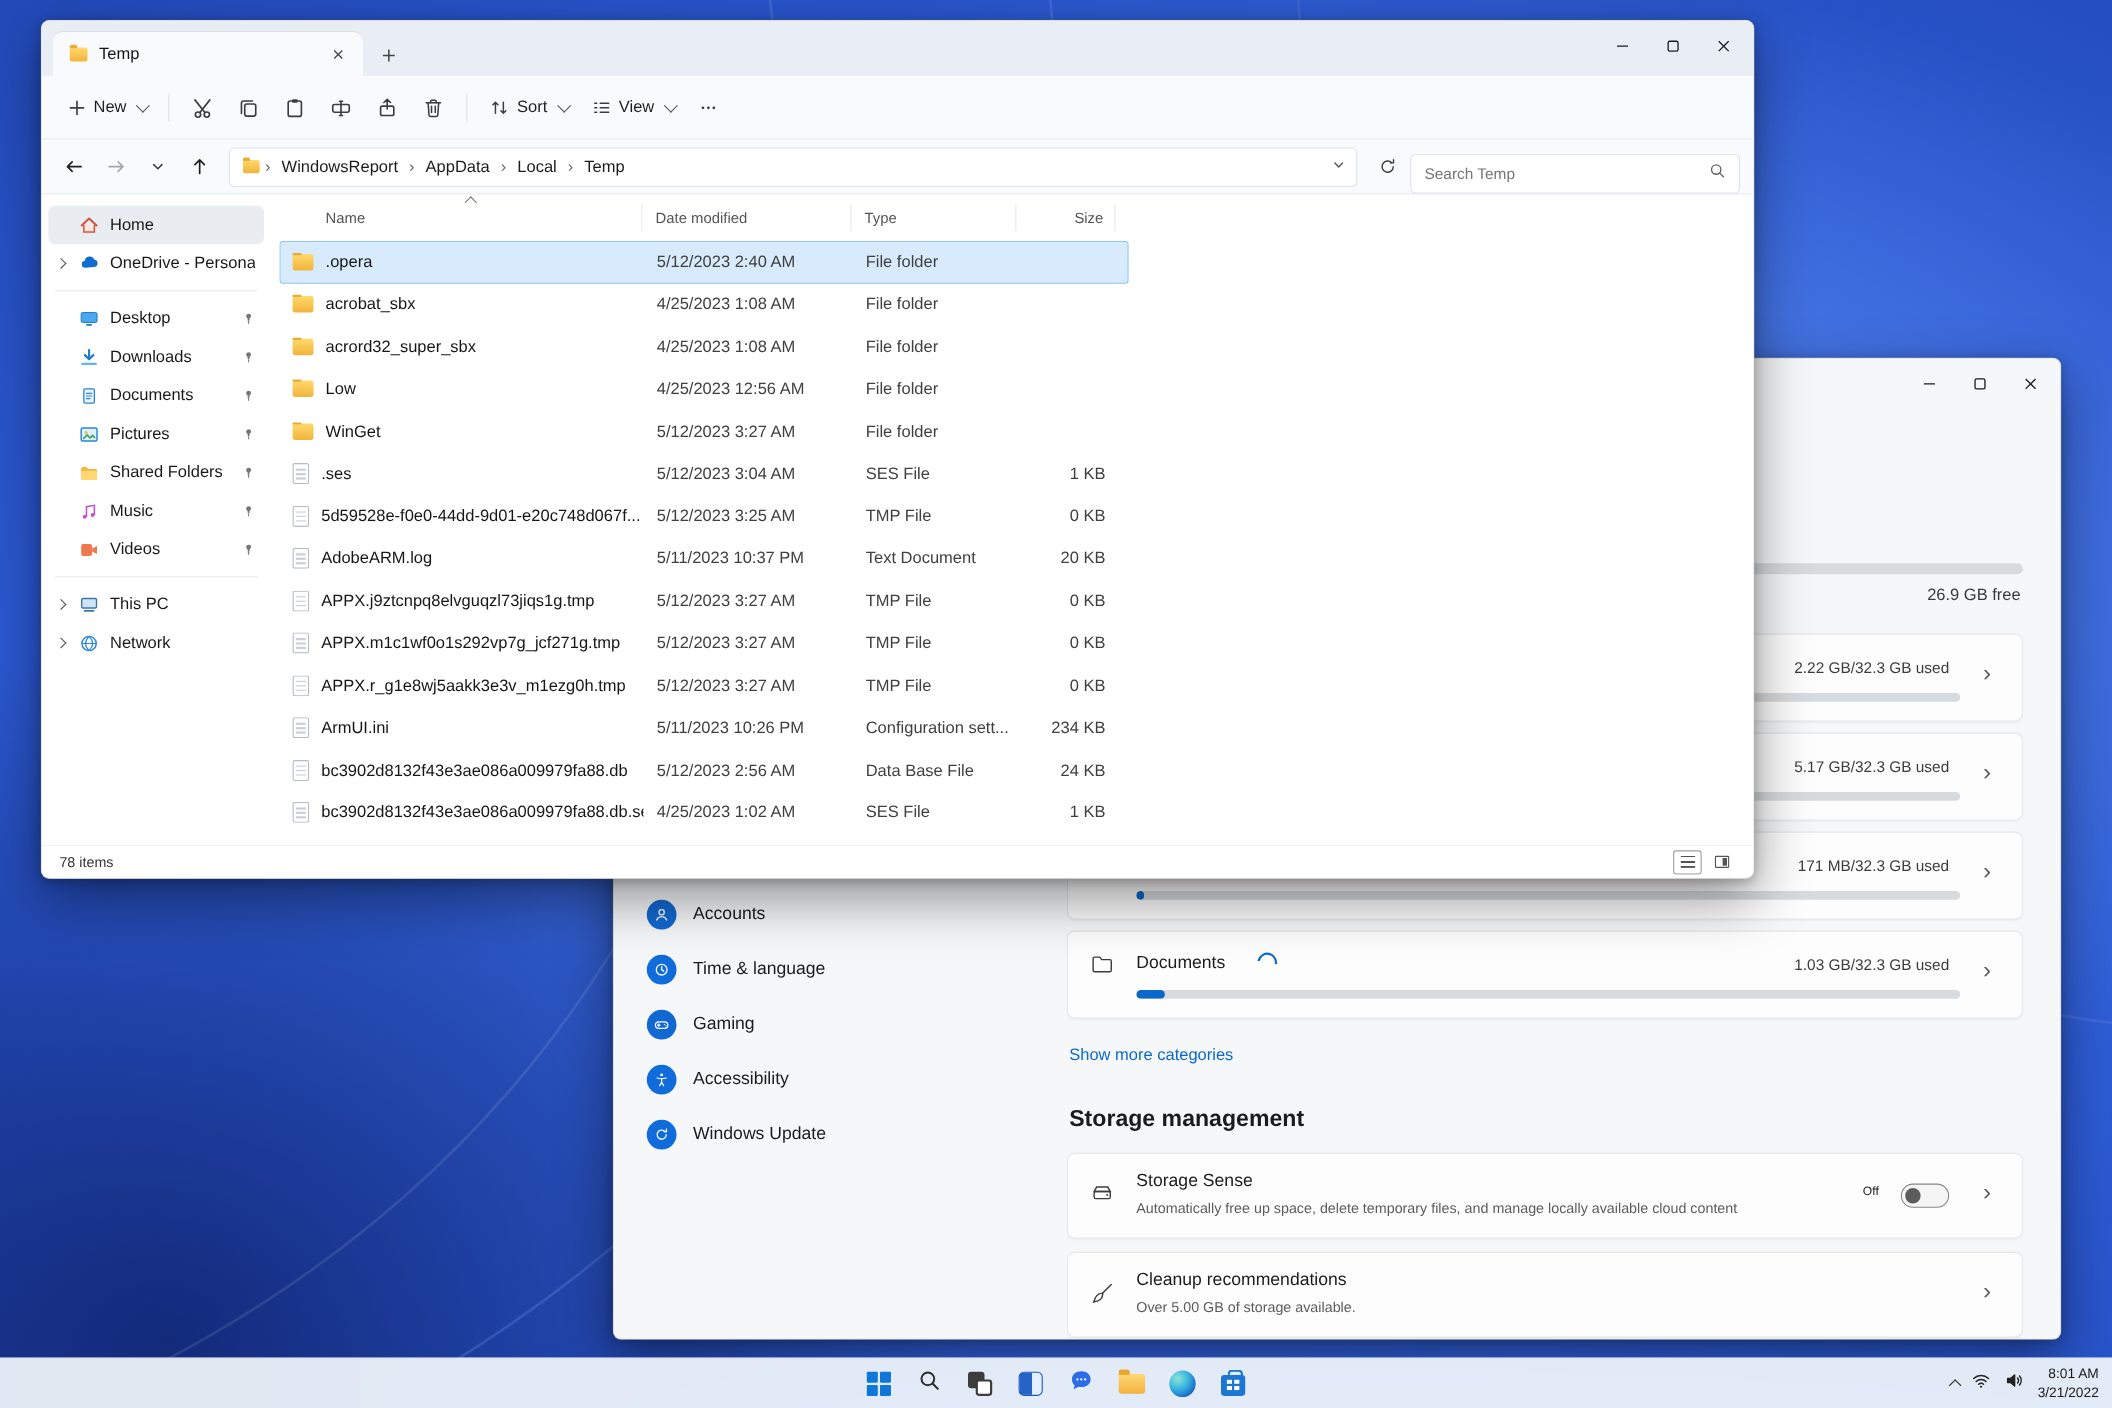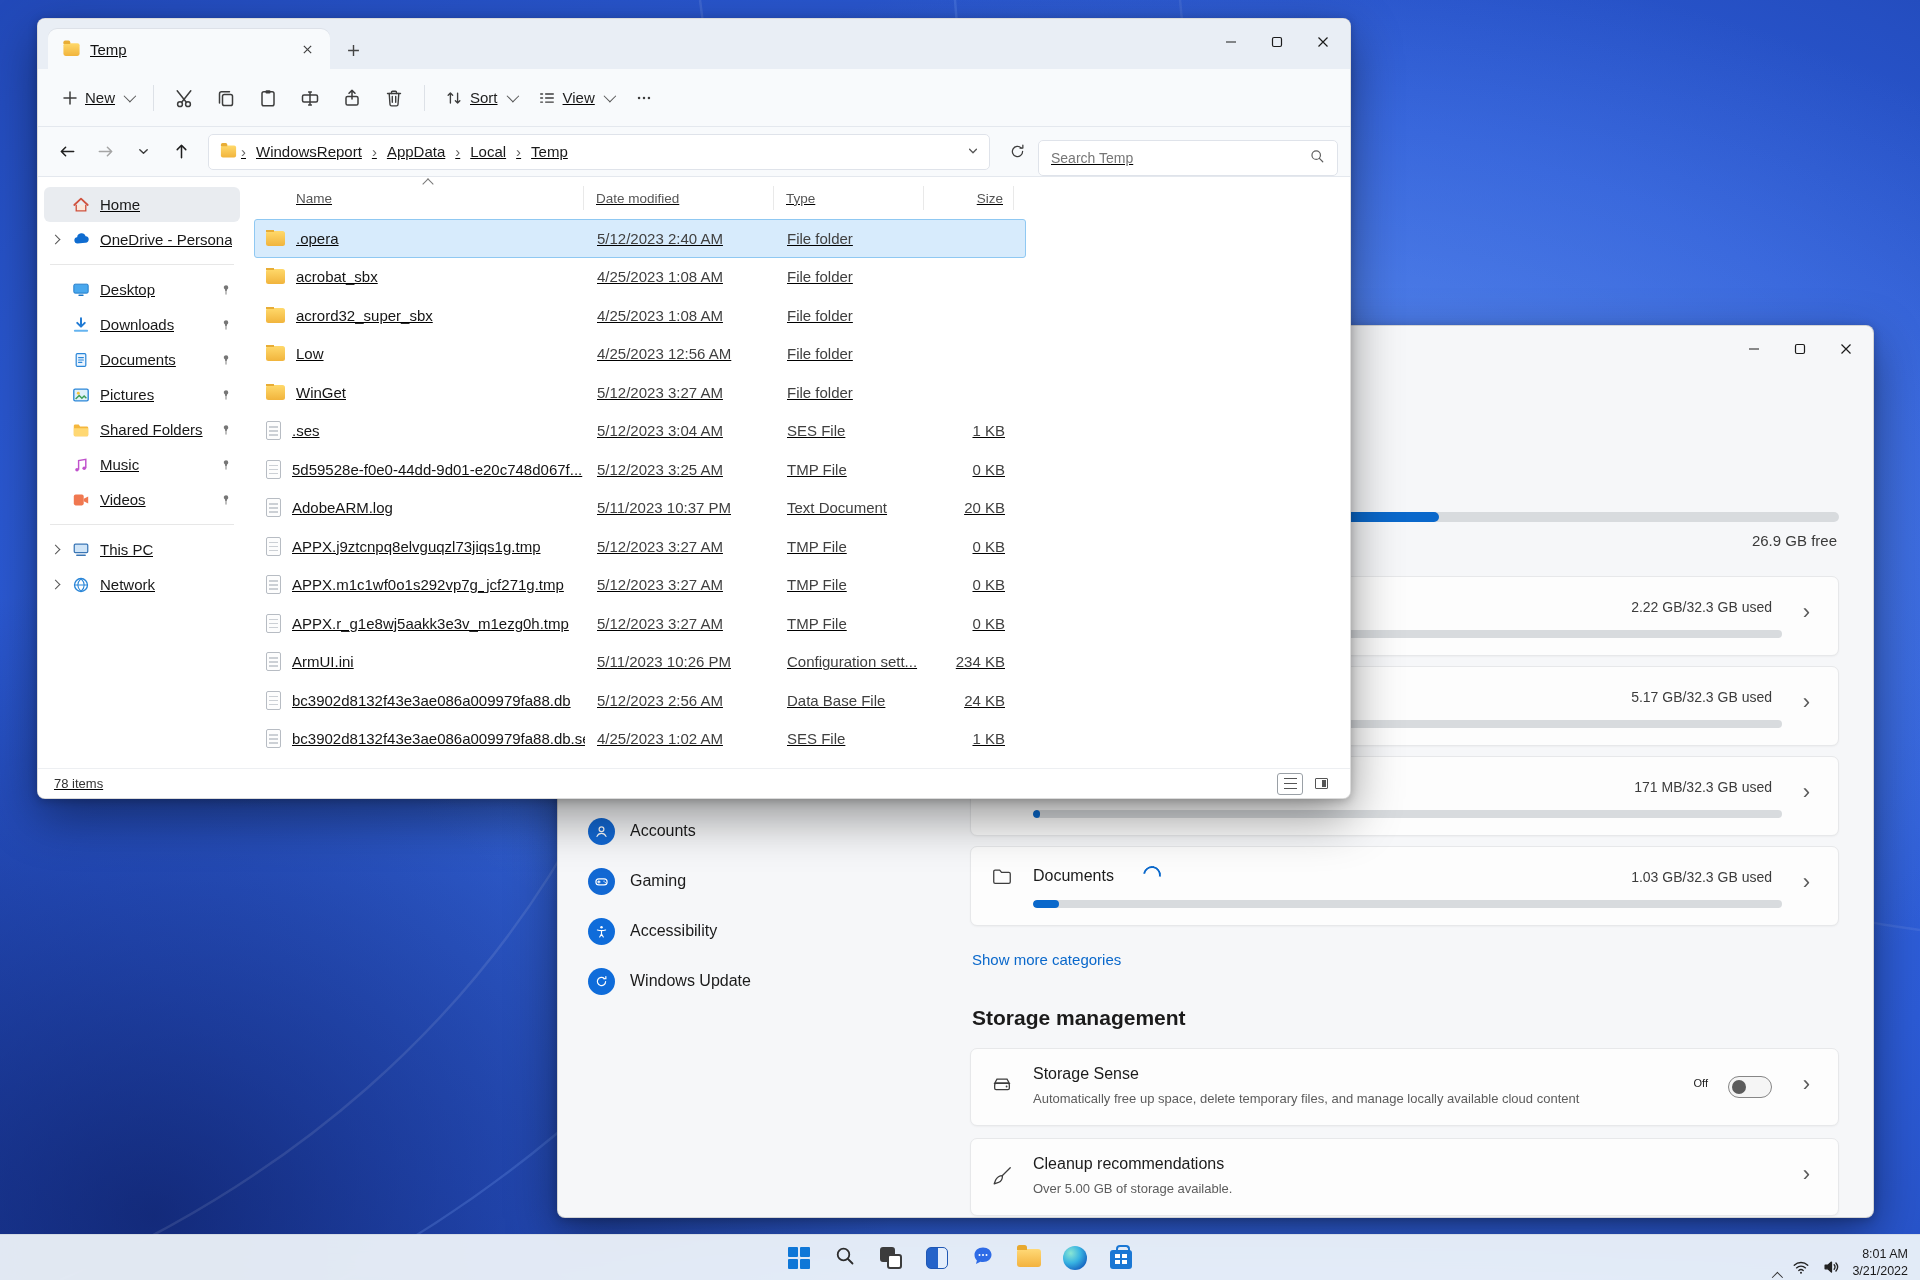--- a/index.html
+++ b/index.html
@@ -56,21 +56,21 @@
   .mgmt-card .m-ic { position:absolute; left:20px; top:26px; color:#3d3d3d; }
   .mgmt-card .m-title { position:absolute; left:62px; top:16px; font-size:16px; color:#1b1b1b; }
   .mgmt-card .m-desc { position:absolute; left:62px; top:42px; font-size:13px; color:#5c5c5c; }
   .mgmt-card .m-chev { position:absolute; right:28px; top:24px; }
   .toggle-state { position:absolute; right:130px; top:28px; font-size:11px; color:#1b1b1b; }
   .toggle { position:absolute; right:66px; top:27px; width:44px; height:22px; border-radius:11px;
     border:1px solid #868686; background:#f5f5f5; }
   .toggle .knob { position:absolute; left:3px; top:3px; width:14px; height:14px; border-radius:50%; background:#5c5c5c; }
 
   
-  .explorer { left:37px; top:18px; width:1314px; height:781px; background:#fff; z-index:3; display:flex; flex-direction:column;text-decoration:underline; }
+  .explorer { left:37px; top:18px; width:1558px; height:781px; background:#fff; z-index:3; display:flex; flex-direction:column; }
   .titlebar { height:50px; background:#e9eef5; display:flex; align-items:flex-end; padding-left:10px; position:relative; flex:none; }
   .tab { height:40px; width:282px; background:#f8fafc; border-radius:9px 9px 0 0; display:flex; align-items:center;
     gap:9px; padding:0 10px 0 14px; font-size:15px; color:#151515; box-shadow:0 -1px 0 rgba(0,0,0,.05); }
   .tab-title { flex:1; }
   .tab-close, .newtab { width:26px; height:26px; border-radius:5px; display:grid; place-items:center; color:#333; }
   .newtab { margin:0 0 6px 10px; }
   .e-controls { position:absolute; right:4px; top:0; height:46px; display:flex; }
 
   .commandbar { height:58px; background:#f8fafc; border-bottom:1px solid #e4e8ee; display:flex; align-items:center;
     padding:0 14px; gap:2px; flex:none; }
@@ -155,21 +155,21 @@
   .tb-folder { width:24px; height:18px; position:relative; background:linear-gradient(180deg,#ffd977,#f3b23e); border-radius:3px; }
   .tb-folder::before { content:""; position:absolute; top:-4px; left:0; width:10px; height:5px; border-radius:2.5px 2.5px 0 0; background:#e8a92f; }
   .edge-ic { width:24px; height:24px; border-radius:50%; background:radial-gradient(circle at 32% 30%, #8ae6d4, #38b3e2 42%, #1a6cc4 75%, #0c4d9f); }
   .store-ic { width:22px; height:19px; margin-top:4px; background:#1a77d4; border-radius:3px; position:relative; }
   .store-ic::before { content:""; position:absolute; top:-5px; left:6px; width:10px; height:6px; border:2px solid #1a77d4; border-bottom:none; border-radius:4px 4px 0 0; }
   .store-ic::after { content:""; position:absolute; left:5px; top:4px; width:12px; height:10px;
     background:conic-gradient(#fff 0 25%, transparent 0 50%, #fff 0 75%, transparent 0), #1a77d4;
     background-size:12px 10px; -webkit-mask:linear-gradient(#000,#000); gap:1px;
     background:linear-gradient(#fff,#fff) 0 0/5px 4px no-repeat, linear-gradient(#fff,#fff) 7px 0/5px 4px no-repeat,
                linear-gradient(#fff,#fff) 0 6px/5px 4px no-repeat, linear-gradient(#fff,#fff) 7px 6px/5px 4px no-repeat; }
-  .tray { position:absolute; right:12px; top:0; height:100%; display:flex; align-items:flex-end; gap:12px; }
+  .tray { position:absolute; right:12px; top:0; height:100%; display:flex; align-items:center; gap:12px; }
   .tray-chev { width:8px; height:8px; border-right:1.6px solid #333; border-bottom:1.6px solid #333; transform:rotate(-135deg) translateX(-2px); }
   .clock { text-align:right; font-size:12.5px; line-height:1.35; color:#1b1b1b; }
 </style>
 </head>
 <body>
 
 <div class="desktop">
 
   <svg class="petals" viewBox="0 0 1920 1280">
     <path d="M60 1280 C 520 1080, 790 660, 700 0" stroke="rgba(255,255,255,.10)" stroke-width="2.5" fill="none"></path>
@@ -198,20 +198,29 @@
 
     <nav class="s-nav">
       <div class="s-nav-item">
         <span class="nav-ic" style="background:#1268d3">
           <svg width="15" height="15" viewBox="0 0 20 20" fill="none" stroke="#fff" stroke-width="1.6" stroke-linecap="round">
               <circle cx="10" cy="7" r="3.2"></circle>
               <path d="M4 16.5c1.2-2.8 3.4-4 6-4s4.8 1.2 6 4"></path>
             </svg>
         </span>
         <span>Accounts</span>
+      </div>
+      <div class="s-nav-item">
+        <span class="nav-ic" style="background:#0f6cda">
+          <svg width="15" height="15" viewBox="0 0 20 20" fill="none" stroke="#fff" stroke-width="1.6" stroke-linecap="round">
+              <circle cx="10" cy="10" r="6.5"></circle>
+              <path d="M10 6.5V10l2.5 1.8"></path>
+            </svg>
+        </span>
+        <span>Time &amp; language</span>
       </div>
       <div class="s-nav-item">
         <span class="nav-ic" style="background:#1268d3">
           <svg width="15" height="15" viewBox="0 0 20 20" fill="none" stroke="#fff" stroke-width="1.5" stroke-linecap="round">
               <rect x="2.5" y="6.5" width="15" height="8" rx="4"></rect>
               <path d="M6.5 9v3M5 10.5h3"></path>
               <circle cx="13.4" cy="9.6" r=".8" fill="#fff" stroke="none"></circle>
               <circle cx="15" cy="11.4" r=".8" fill="#fff" stroke="none"></circle>
             </svg>
         </span>

